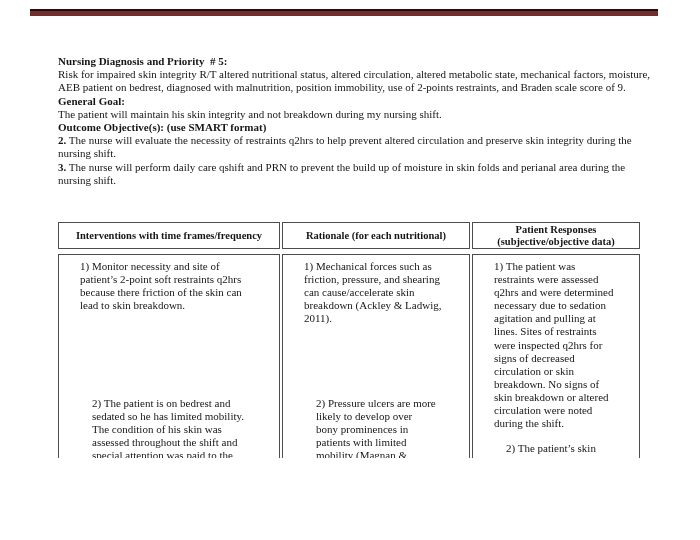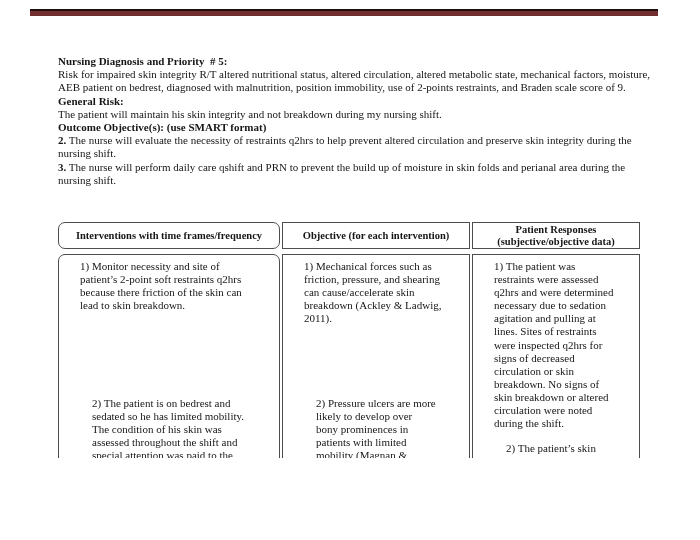--- a/index.html
+++ b/index.html
@@ -20,50 +20,50 @@
   .t-header{margin-bottom:5px;}
   .hcell{
     box-sizing:border-box;border:1px solid #4d4d4d;height:27px;
     display:flex;align-items:center;justify-content:center;text-align:center;
     font-weight:bold;font-size:10.5px;line-height:11.5px;padding:1px 4px;
   }
   .bcell{
     box-sizing:border-box;border:1px solid #4d4d4d;min-height:211px;
     padding:5px 21px;font-size:11px;line-height:13.1px;
   }
-  .c1{width:222px;border-radius:7px;}
+  .c1{width:222px;}
   .c2{width:188px;}
   .c3{width:168px;}
   .para1{min-height:125px;}
   .para2{margin:12px;}
   #footer-line{position:absolute;left:58px;top:476px;width:582px;font-weight:bold;font-size:11px;}
   #footer-date{position:absolute;left:347px;top:0;text-align:right;}
   #page-num{position:absolute;left:58px;top:491px;width:574px;text-align:center;font-size:11px;}
 </style>
 </head>
 <body>
 
 <div id="page">
 
   <div id="top-rule" class="rule"></div>
 
   <div id="content">
     <p class="line h">Nursing Diagnosis and Priority  # 5:</p>
     <p class="line">Risk for impaired skin integrity R/T altered nutritional status, altered circulation, altered metabolic state, mechanical factors, moisture, AEB patient on bedrest, diagnosed with malnutrition, position immobility, use of 2-points restraints, and Braden scale score of 9.</p>
-    <p class="line h">General Risk:</p>
+    <p class="line h">General Goal:</p>
     <p class="line">The patient will maintain his skin integrity and not breakdown during my nursing shift.</p>
     <p class="line h">Outcome Objective(s): (use SMART format)</p>
     <p class="line"><span class="b">2.</span><span> The nurse will evaluate the necessity of restraints q2hrs to help prevent altered circulation and preserve skin integrity during the nursing shift.</span></p>
     <p class="line"><span class="b">3.</span><span> The nurse will perform daily care qshift and PRN to prevent the build up of moisture in skin folds and perianal area during the nursing shift.</span></p>
   </div>
 
   <div id="care-table">
     <div class="t-header">
       <div class="hcell c1">Interventions with time frames/frequency</div>
-      <div class="hcell c2">Objective (for each intervention)</div>
+      <div class="hcell c2">Rationale (for each nutritional)</div>
       <div class="hcell c3">Patient Responses (subjective/objective data)</div>
     </div>
     <div class="t-body">
       <div class="bcell c1">
         <div class="para1">1) Monitor necessity and site of patient’s 2-point soft restraints q2hrs because there friction of the skin can lead to skin breakdown.</div>
         <p class="para2">2) The patient is on bedrest and sedated so he has limited mobility. The condition of his skin was assessed throughout the shift and special attention was paid to the skin covering his bony prominences (Ackley &amp; Ladwig, 2011).</p>
       </div>
       <div class="bcell c2">
         <div class="para1">1) Mechanical forces such as friction, pressure, and shearing can cause/accelerate skin breakdown (Ackley &amp; Ladwig, 2011).</div>
         <p class="para2">2) Pressure ulcers are more likely to develop over bony prominences in patients with limited mobility (Magnan &amp; Maklebust, 2009).</p>

